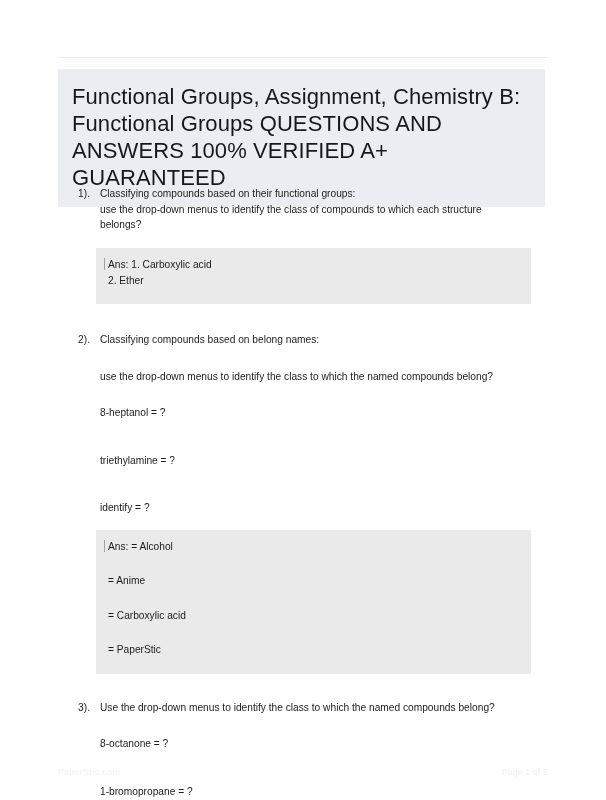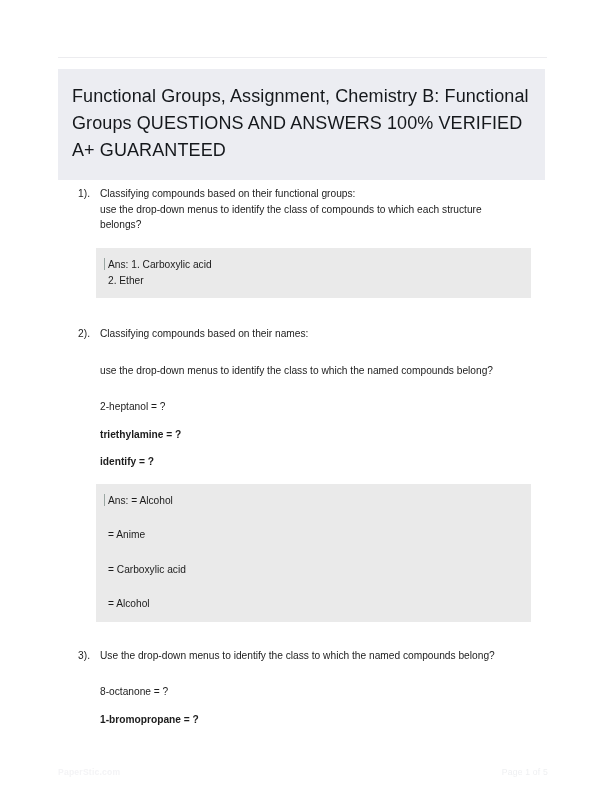--- a/index.html
+++ b/index.html
@@ -34,21 +34,21 @@
   .title-block {
     position: absolute;
     left: 58px;
     top: 69px;
     width: 487px;
     padding: 14px 14px 16px 14px;
     box-sizing: border-box;
     background: #ecedf2;
   }
   .title-text {
-    font-size: 18px;
+    font-size: 22px;
     line-height: 27px;
     font-weight: 400;
     color: #15181c;
     letter-spacing: 0.1px;
     white-space: pre-line;
   }
 
   .content {
     position: absolute;
     left: 0;
@@ -76,28 +76,28 @@
     width: 440px;
   }
 
   .qline {
     font-size: 10.2px;
     line-height: 15.5px;
     color: #1c1c1c;
   }
 
   .qline.gap-lg { margin-top: 21px; }
-  .qline.gap-md { margin-top: 12px; font-weight: bold; }
+  .qline.gap-md { margin-top: 32px; }
 
   .ansbox {
     margin-left: 96px;
     width: 435px;
     background: #eaeaea;
     box-sizing: border-box;
-    padding: 9px 0 10px 0;
+    padding: 9px 0 16px 0;
   }
   .ansbox .ansline {
     font-size: 10.2px;
     line-height: 15.5px;
     color: #1c1c1c;
     padding-left: 12px;
     position: relative;
   }
   .ansbox .ansline.first::before {
     content: "";
@@ -163,35 +163,35 @@
     <div class="ansbox">
       <div class="ansline first">Ans: 1. Carboxylic acid</div>
       <div class="ansline">2. Ether</div>
     </div>
 
     <div style="height:28px;"></div>
 
     <div class="qblock">
       <div class="qnum" style="top:0;">2).</div>
       <div class="qbody">
-        <div class="qline">Classifying compounds based on their names:</div>
+        <div class="qline">Classifying compounds based on belong names:</div>
         <div class="qline gap-lg">use the drop-down menus to identify the class to which the named compounds belong?</div>
-        <div class="qline gap-lg">2-heptanol = ?</div>
+        <div class="qline gap-lg">8-heptanol = ?</div>
         <div class="qline gap-md">triethylamine = ?</div>
         <div class="qline gap-md">identify = ?</div>
       </div>
     </div>
 
     <div style="height:14px;"></div>
 
     <div class="ansbox spaced">
       <div class="ansline first">Ans: = Alcohol</div>
       <div class="ansline">= Anime</div>
       <div class="ansline">= Carboxylic acid</div>
-      <div class="ansline">= Alcohol</div>
+      <div class="ansline">= PaperStic</div>
     </div>
 
     <div style="height:26px;"></div>
 
     <div class="qblock">
       <div class="qnum" style="top:0;">3).</div>
       <div class="qbody">
         <div class="qline">Use the drop-down menus to identify the class to which the named compounds belong?</div>
         <div class="qline gap-lg">8-octanone = ?</div>
         <div class="qline gap-md">1-bromopropane = ?</div>

